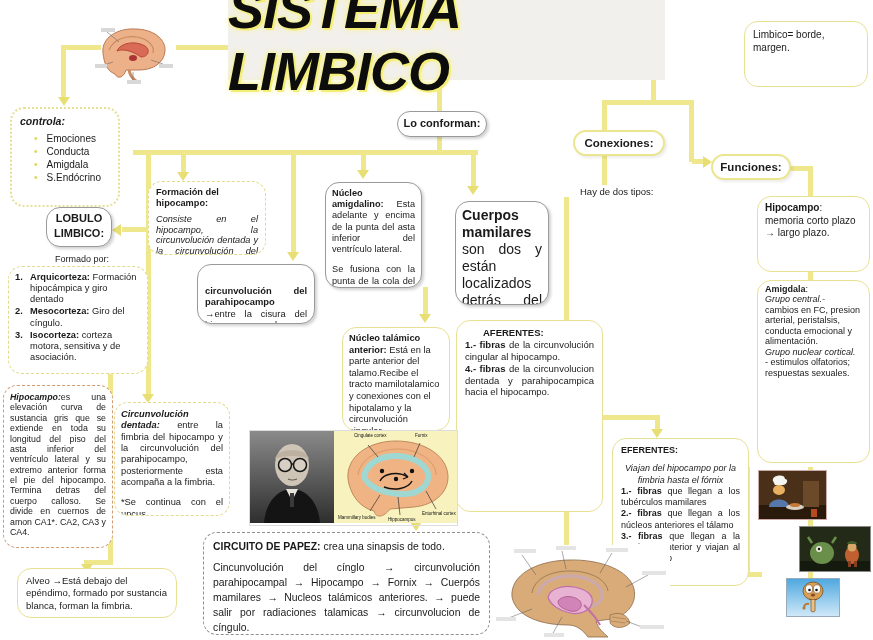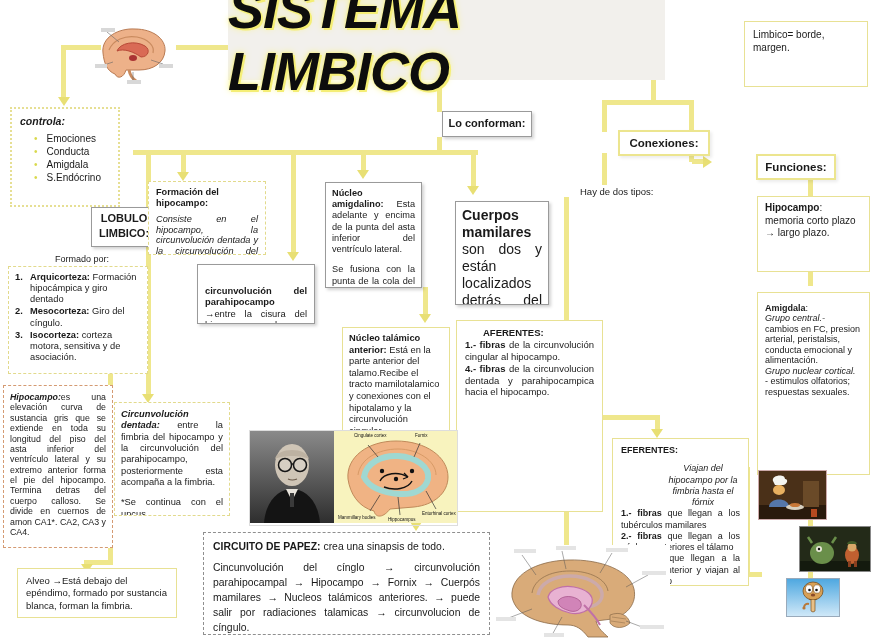--- a/index.html
+++ b/index.html
@@ -5,31 +5,31 @@
   html,body{margin:0;padding:0;background:#fff;}
   .canvas{position:relative;width:873px;height:640px;background:#fff;overflow:hidden;
           font-family:"Liberation Sans",sans-serif;color:#1a1a1a;}
   
   .conn{position:absolute;background:#efe78c;z-index:0;}
   .ar{position:absolute;width:0;height:0;z-index:1;}
   .ar-down{border-left:6px solid transparent;border-right:6px solid transparent;border-top:9px solid #e8df74;}
   .ar-left{border-top:6px solid transparent;border-bottom:6px solid transparent;border-right:9px solid #e8df74;}
   .ar-right{border-top:6px solid transparent;border-bottom:6px solid transparent;border-left:9px solid #e8df74;}
   
-  .box{position:absolute;background:#fff;box-sizing:border-box;z-index:2;overflow:hidden;}
+  .box{position:absolute;background:#fff;box-sizing:border-box;z-index:2;overflow:hidden;border-radius:14px;}
   .b-yel{border:1.5px solid #e8e194;}
   .b-yel-d{border:1.5px dashed #e2da8c;}
   .b-yel-dot{border:2px dotted #e6df94;}
   .b-org-d{border:1.5px dashed #d49a72;}
   .b-gray{border:1px solid #9a9a9a;box-shadow:2px 2px 3px rgba(0,0,0,.18);}
   .b-gray-d{border:1.5px dashed #8f8f8f;}
   .hdr{font-weight:bold;}
   .it{font-style:italic;}
   .just{text-align:justify;}
-  .ctr{text-align:center;margin-left:45px;}
+  .ctr{text-align:center;}
   .titlebar{position:absolute;left:228px;top:0;width:437px;height:80px;background:#f2f0ec;z-index:2;
             display:flex;align-items:center;justify-content:center;}
   .titlebar h1{margin:0;font-size:54px;font-style:italic;font-weight:800;letter-spacing:-1px;color:#0d0d0d;
                text-shadow:0 0 2px #f6f06e,0 0 7px #f8f37e,2px 2px 0 #f3ec74;}
   .bullet-row{display:flex;align-items:flex-start;margin:2px 0 2px 14px;font-size:10px;}
   .bullet-dot::before{content:"•";color:#d9d94e;margin-right:9px;font-size:10px;}
   .num-row{display:flex;margin:0 0 1px 0;}
   .num-col{width:15px;flex:none;font-weight:bold;}
   .gap{height:9px;}
   img,svg{display:block;}
@@ -216,21 +216,21 @@
 
   <div class="box b-yel" style="left:744px;top:21px;width:124px;height:66px;padding:7px 8px;font-size:10px;line-height:1.28">
     <div>Limbico= borde, margen.</div>
     <div style="height:7px"></div>
   </div>
 
   <div class="box b-yel" style="left:757px;top:196px;width:113px;height:76px;padding:5px 7px;font-size:10px;line-height:1.25">
     <b>Hipocampo</b><span>: memoria corto plazo → largo plazo.</span>
   </div>
 
-  <div class="box b-yel" style="left:757px;top:292px;width:113px;height:183px;padding:10px 7px;font-size:9px;line-height:1.16">
+  <div class="box b-yel" style="left:757px;top:280px;width:113px;height:183px;padding:3px 7px;font-size:9px;line-height:1.16">
     <div><b>Amigdala</b><span>:</span></div>
     <div><span class="it">Grupo central.-</span></div>
     <div>cambios en FC, presion arterial, peristalsis, conducta emocional y alimentación.</div>
     <div><span class="it">Grupo nuclear cortical.</span></div>
     <div>- estimulos olfatorios; respuestas sexuales.</div>
   </div>
 
   <div class="imgbox" style="left:249px;top:430px;width:207px;height:94px;display:flex;border:1px solid #ddd">
     <svg width="84" height="92" viewBox="0 0 84 92">
       <defs>

